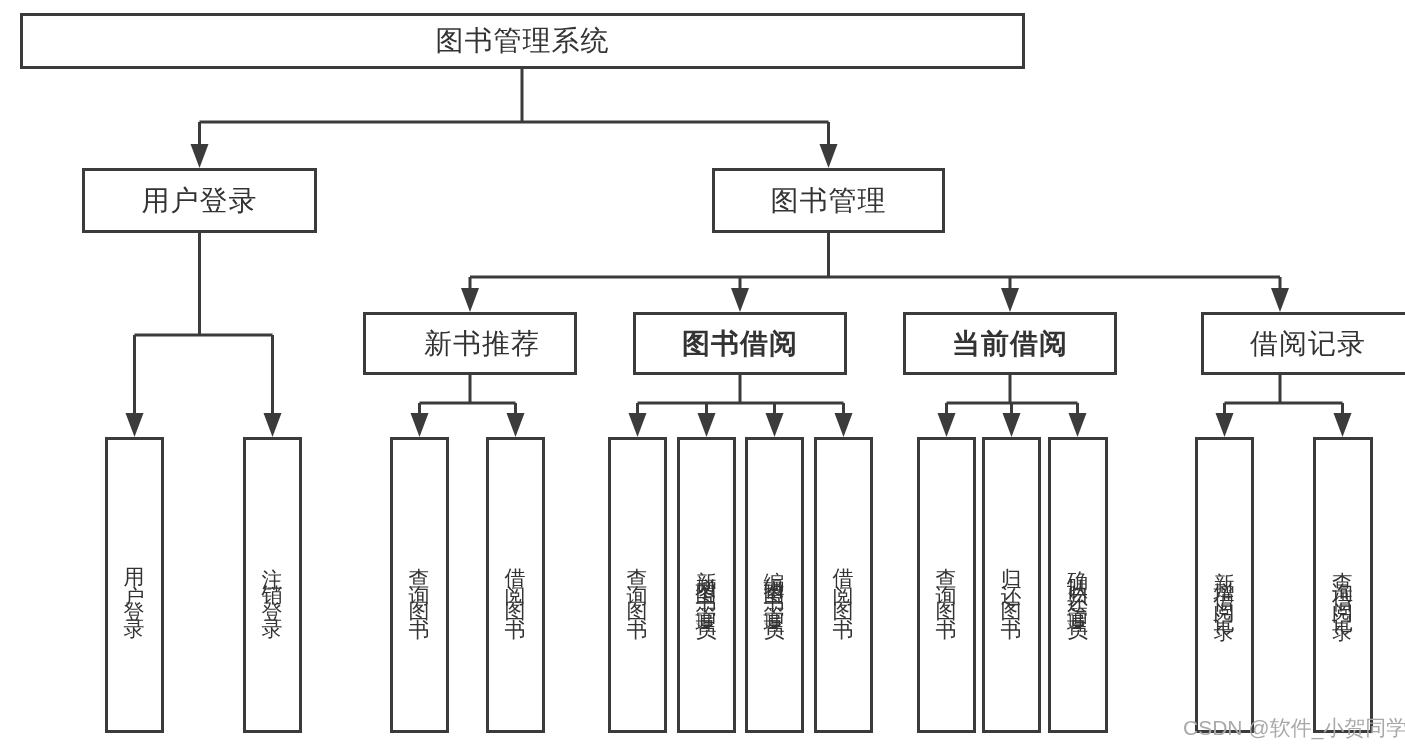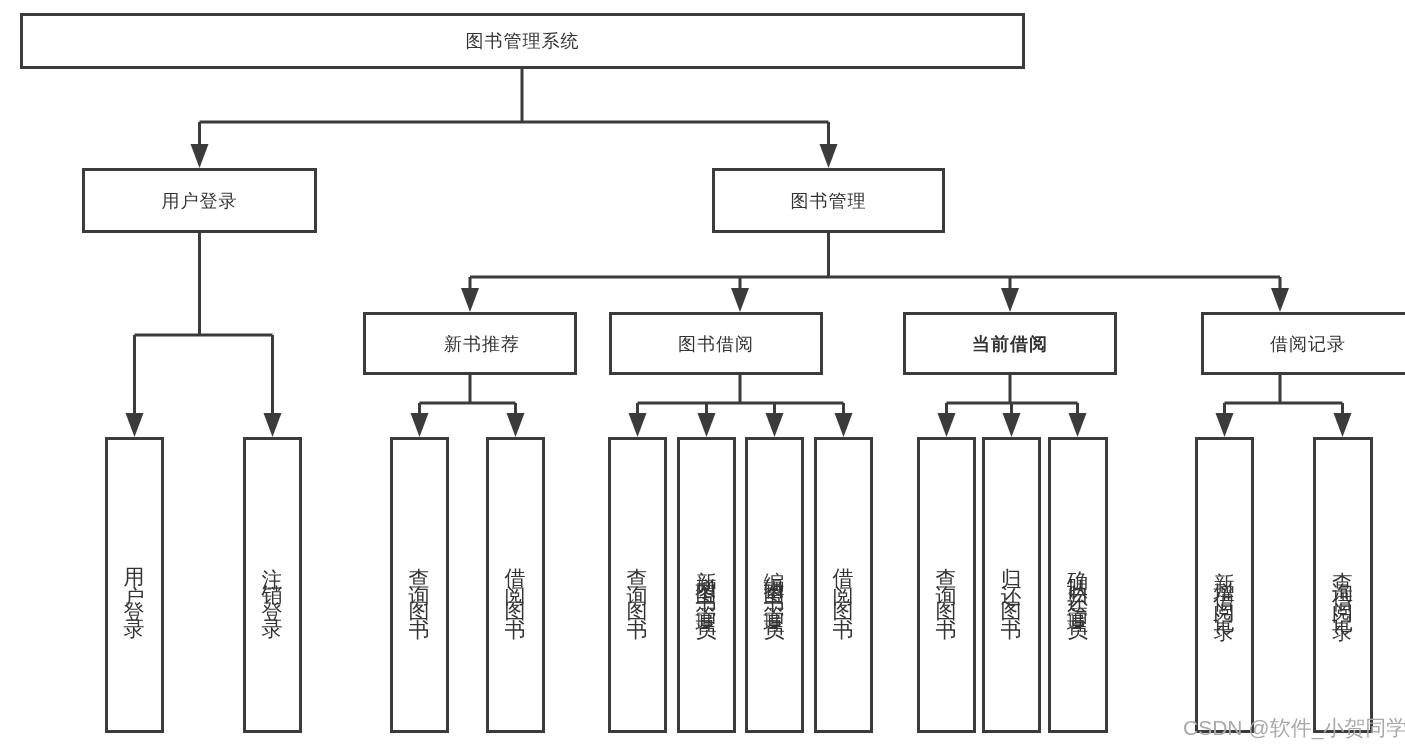--- a/index.html
+++ b/index.html
@@ -22,21 +22,21 @@
     position: absolute;
     box-sizing: border-box;
     border: 3px solid #3b3b3b;
     background: #ffffff;
     display: flex;
     align-items: center;
     justify-content: center;
     z-index: 2;
   }
   .hbox span {
-    font-size: 18px;
+    font-size: 28px;
     letter-spacing: 1px;
     white-space: nowrap;
   }
   .vbox { width: 59px; top: 437px; height: 296px; }
   .vtext {
     writing-mode: vertical-rl;
     text-orientation: mixed;
     font-size: 21px;
     line-height: 1;
     white-space: nowrap;
@@ -116,21 +116,21 @@
   <div class="box hbox" style="left:82px; top:168px; width:235px; height:65px;">
     <span>用户登录</span>
   </div>
   <div class="box hbox" style="left:712px; top:168px; width:233px; height:65px;align-items:center;">
     <span>图书管理</span>
   </div>
 
   <div class="box hbox" style="left:363px; top:312px; width:214px; height:63px;padding-left:24px;">
     <span>新书推荐</span>
   </div>
-  <div class="box hbox" style="left:609px; top:312px; width:214px; height:63px;">
+  <div class="box hbox" style="left:633px; top:312px; width:214px; height:63px;font-weight:bold;">
     <span>图书借阅</span>
   </div>
   <div class="box hbox" style="left:903px; top:312px; width:214px; height:63px;font-weight:bold;">
     <span>当前借阅</span>
   </div>
   <div class="box hbox" style="left:1201px; top:312px; width:214px; height:63px;">
     <span>借阅记录</span>
   </div>
 
   <div class="box vbox" style="left:105px;">

